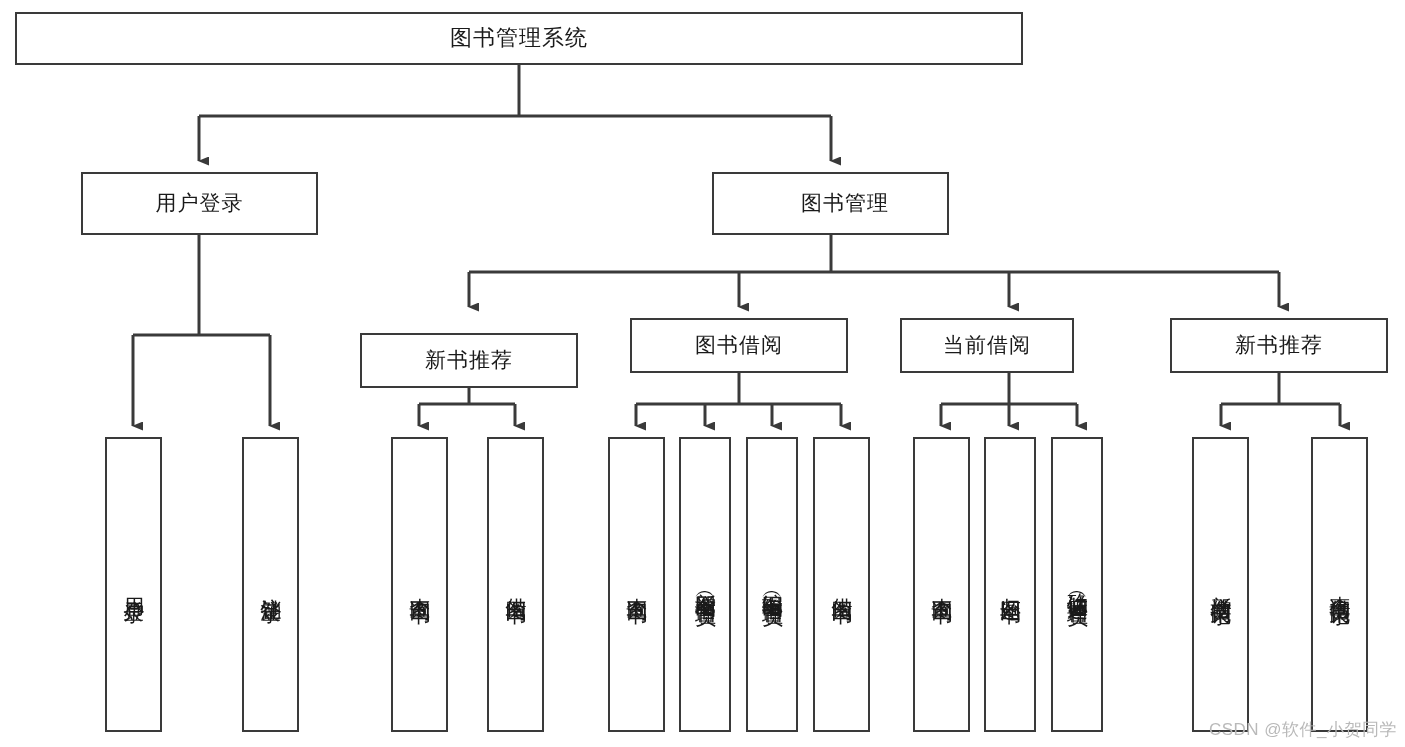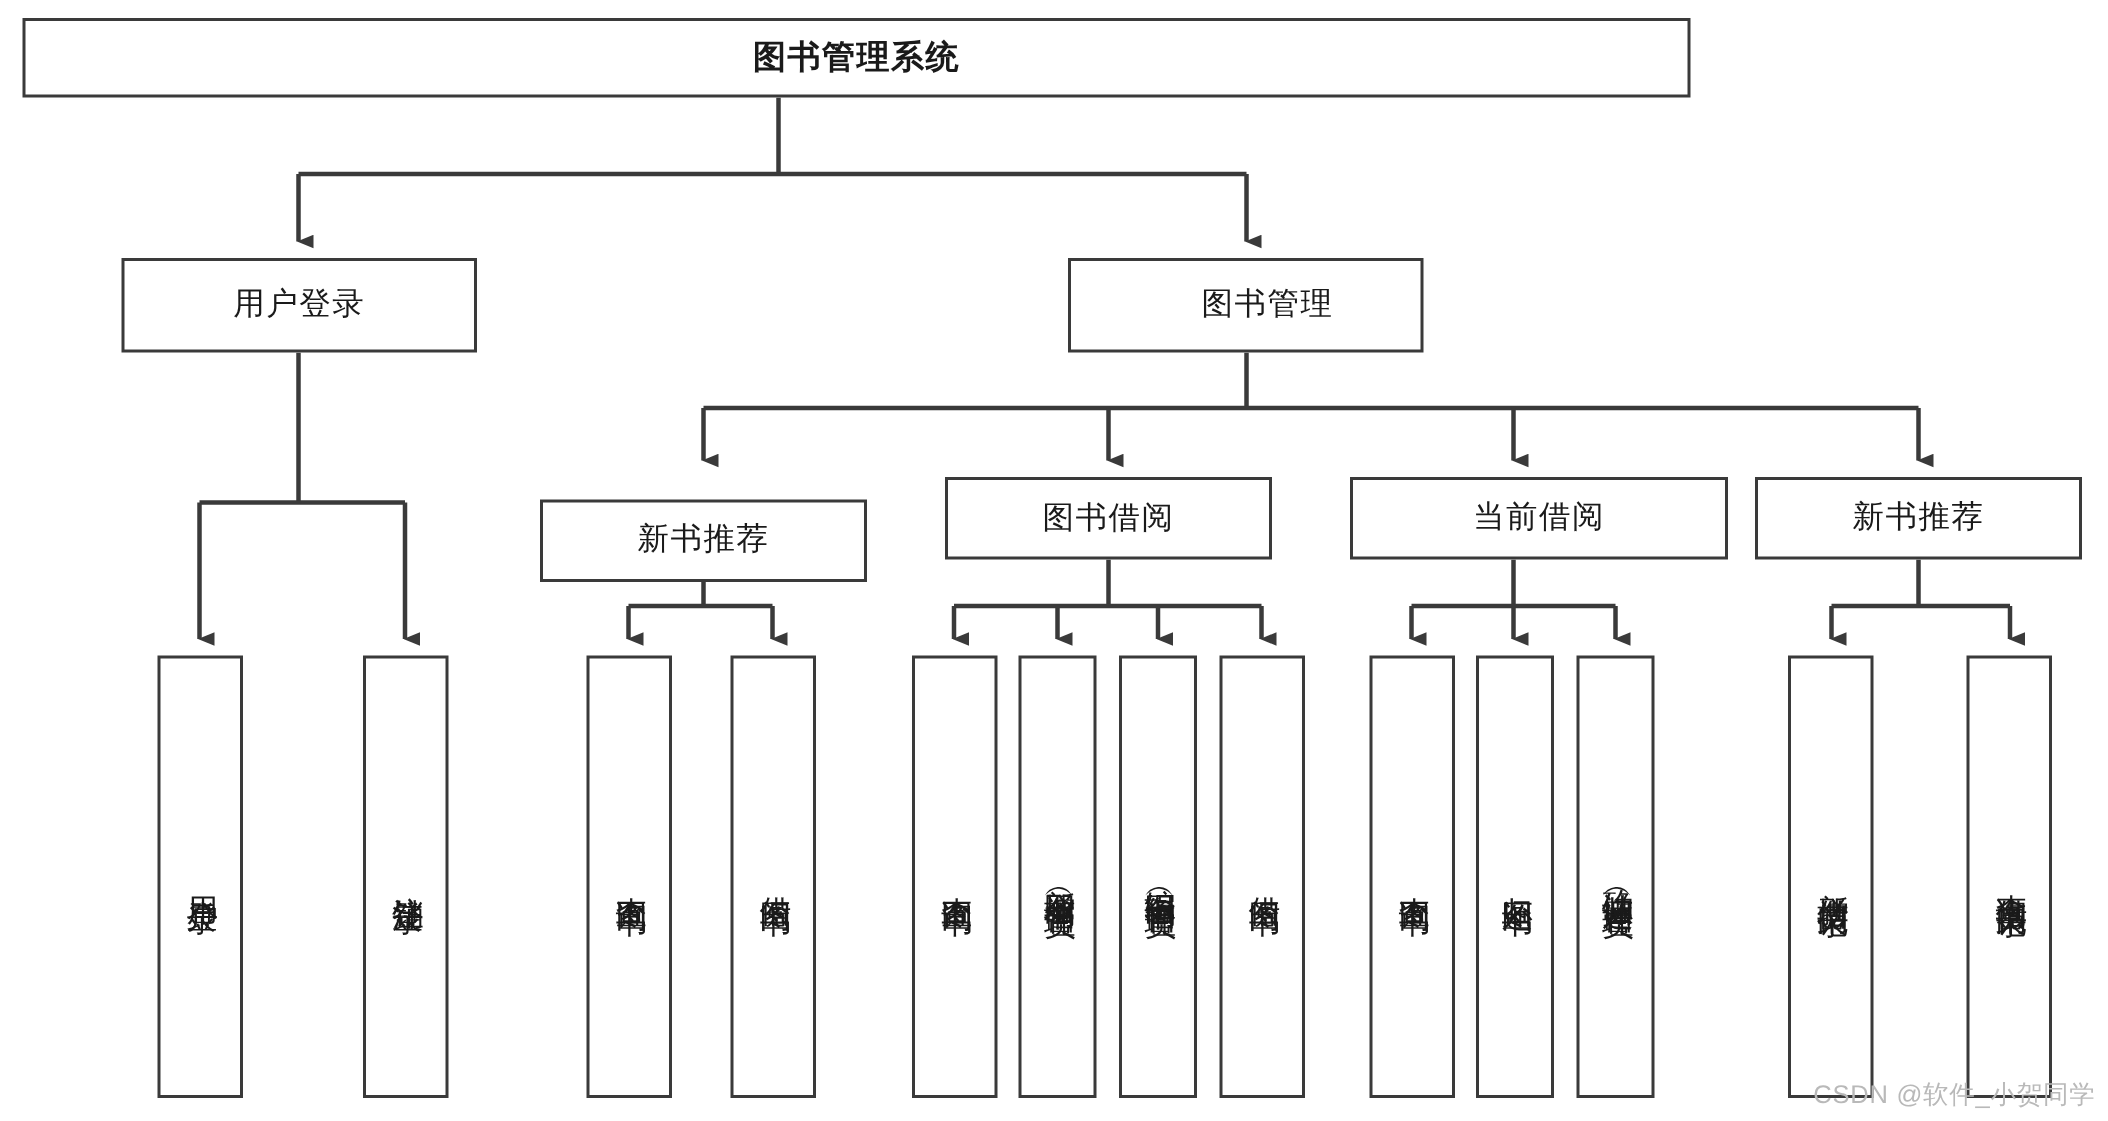--- a/index.html
+++ b/index.html
@@ -108,38 +108,38 @@
       <path d="M1009,404 L1009,426" marker-end="url(#arw)"></path>
       <path d="M1077,404 L1077,426" marker-end="url(#arw)"></path>
 
       <path d="M1279,373 L1279,404"></path>
       <path d="M1221,404 L1340,404"></path>
       <path d="M1221,404 L1221,426" marker-end="url(#arw)"></path>
       <path d="M1340,404 L1340,426" marker-end="url(#arw)"></path>
     </g>
   </svg>
 
-  <div class="node h root" style="left:15px;top:12px;width:1112px;height:53px;font-weight:bold;">
+  <div class="node h root" style="left:15px;top:12px;width:1008px;height:53px;">
     <span>图书管理系统</span>
   </div>
 
   <div class="node h" style="left:81px;top:172px;width:237px;height:63px;">
     <span>用户登录</span>
   </div>
   <div class="node h" style="left:712px;top:172px;width:237px;height:63px;padding-left:29px;">
     <span>图书管理</span>
   </div>
 
   <div class="node h" style="left:360px;top:318px;width:218px;height:55px;margin-top:15px;">
     <span>新书推荐</span>
   </div>
   <div class="node h" style="left:630px;top:318px;width:218px;height:55px;font-family:Liberation Serif, serif;">
     <span>图书借阅</span>
   </div>
-  <div class="node h" style="left:900px;top:318px;width:252px;height:55px;">
+  <div class="node h" style="left:900px;top:318px;width:174px;height:55px;">
     <span>当前借阅</span>
   </div>
   <div class="node h" style="left:1170px;top:318px;width:218px;height:55px;">
     <span>新书推荐</span>
   </div>
 
   <div class="node v" style="left:105px;top:437px;width:57px;height:295px;">
     <span>用户登录</span>
   </div>
   <div class="node v" style="left:242px;top:437px;width:57px;height:295px;">

